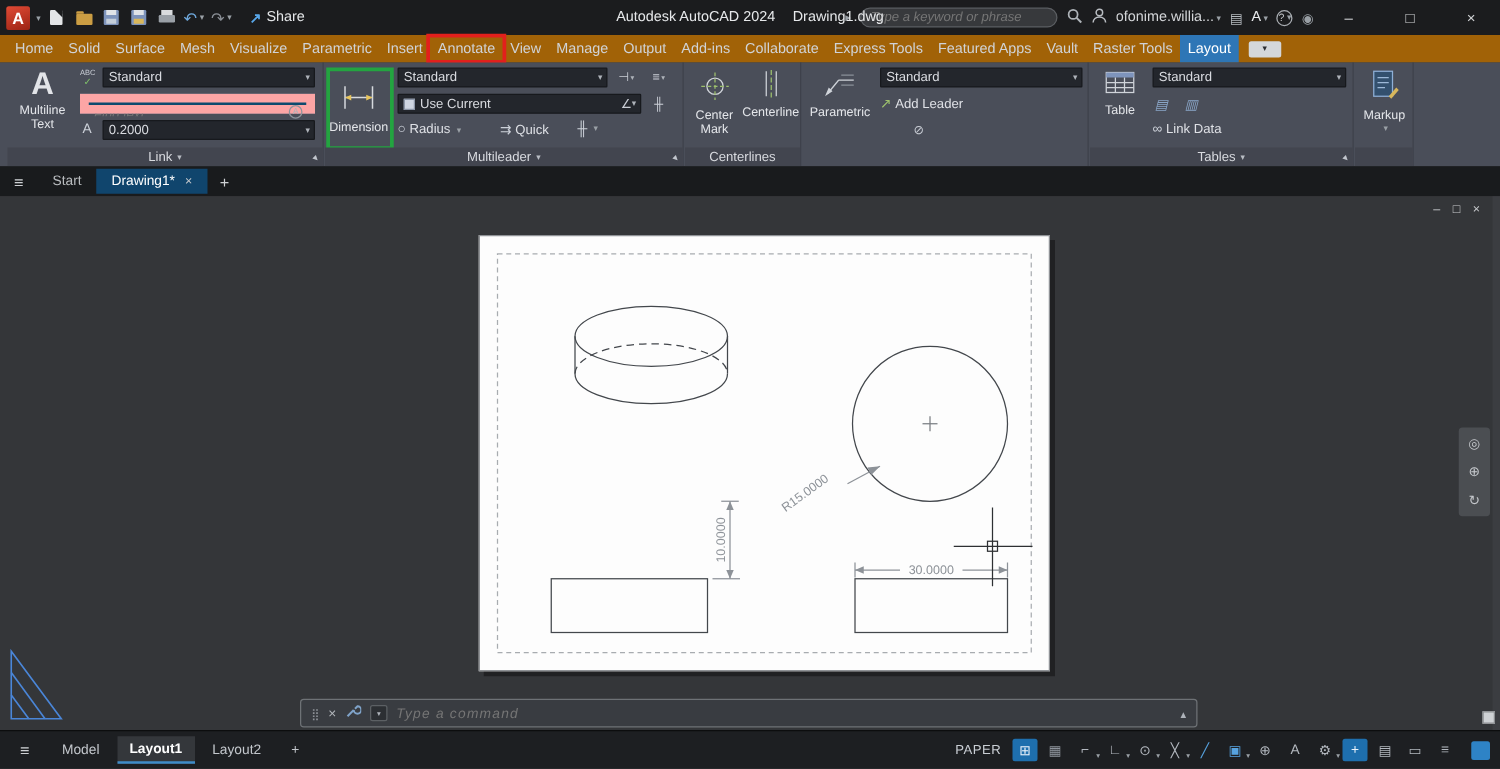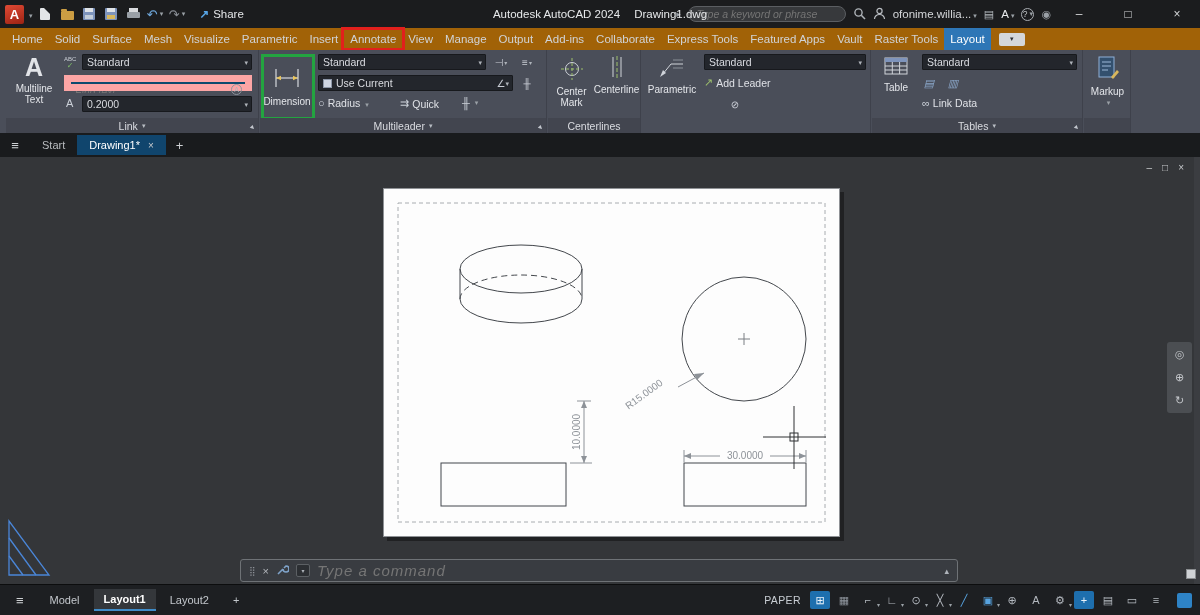--- a/index.html
+++ b/index.html
@@ -125,21 +125,21 @@
     background:#cfd2d5;border:1px solid #8a8d90}
   #cmdline{position:absolute;left:240px;top:402px;width:718px;height:23px;
     background:rgba(58,61,65,.95);border:1px solid #6e7276;border-radius:3px;
     display:flex;align-items:center;gap:7px;padding:0 8px;color:#a9adb2}
   .g-grip{font-size:9px;color:#8d9197}
   .g-x{font-size:11px;color:#b3b7bc}
   .cmd-box{width:14px;height:13px;background:#2c2f33;border:1px solid #5c6064;border-radius:2px;
     display:flex;align-items:center;justify-content:center;font-size:6px;color:#aeb3ba}
   .cmd-box::after{content:"▾"}
   .cmd-input{flex:1;background:transparent;border:none;outline:none;color:#9aa0a6;
-    font-style:italic;font-size:15px;letter-spacing:1px;font-family:inherit}
+    font-style:italic;font-size:11px;letter-spacing:1px;font-family:inherit}
   .g-up{font-size:9px;color:#aeb3ba}
 
   
   #statusbar{position:absolute;left:0;right:0;bottom:0;height:31px;background:#1d1f22;
     border-top:1px solid #0c0d0e;display:flex;align-items:center;font-size:11px;
     color:#c3c7cc;padding:0 8px;gap:4px}
   .sb-menu{font-size:13px;margin:0 12px 0 8px;color:#cfd2d5}
   .sb-tab{padding:4px 10px}
   .sb-tab.active{background:#34373b;color:#fff;border-bottom:2px solid #3f8cc9;font-weight:bold}
   .sb-paper{margin-left:auto;font-size:10.5px;letter-spacing:.4px;color:#c9ced4;margin-right:5px}

